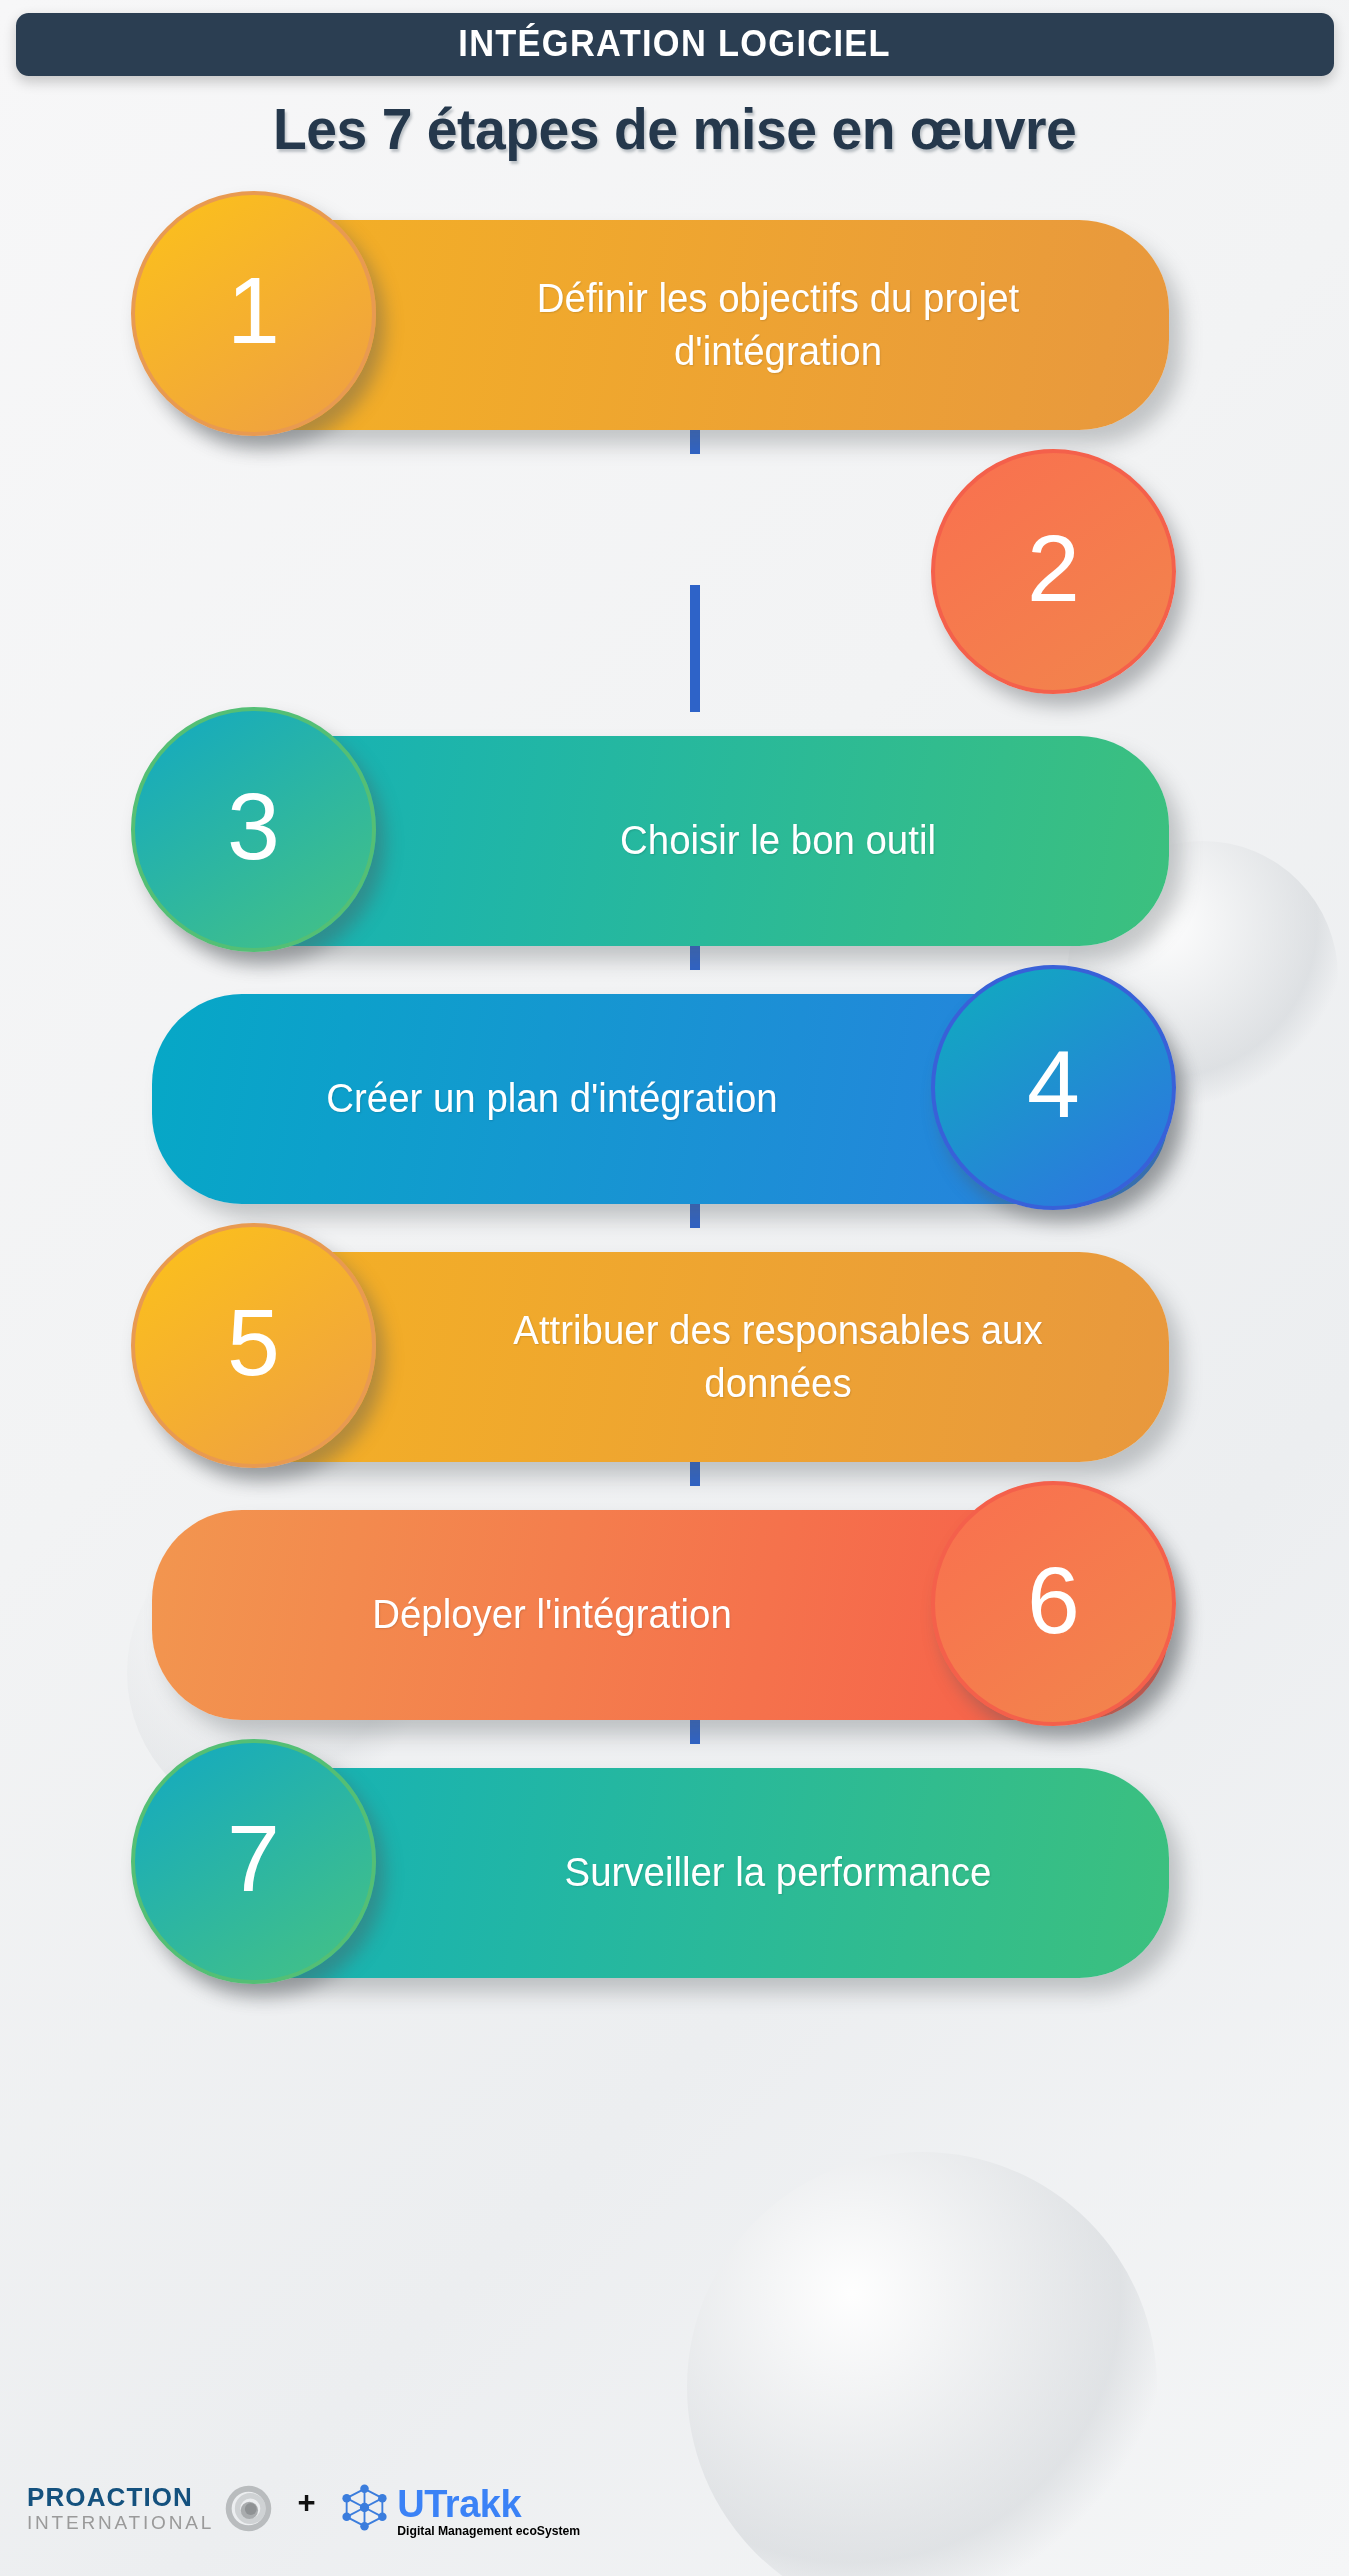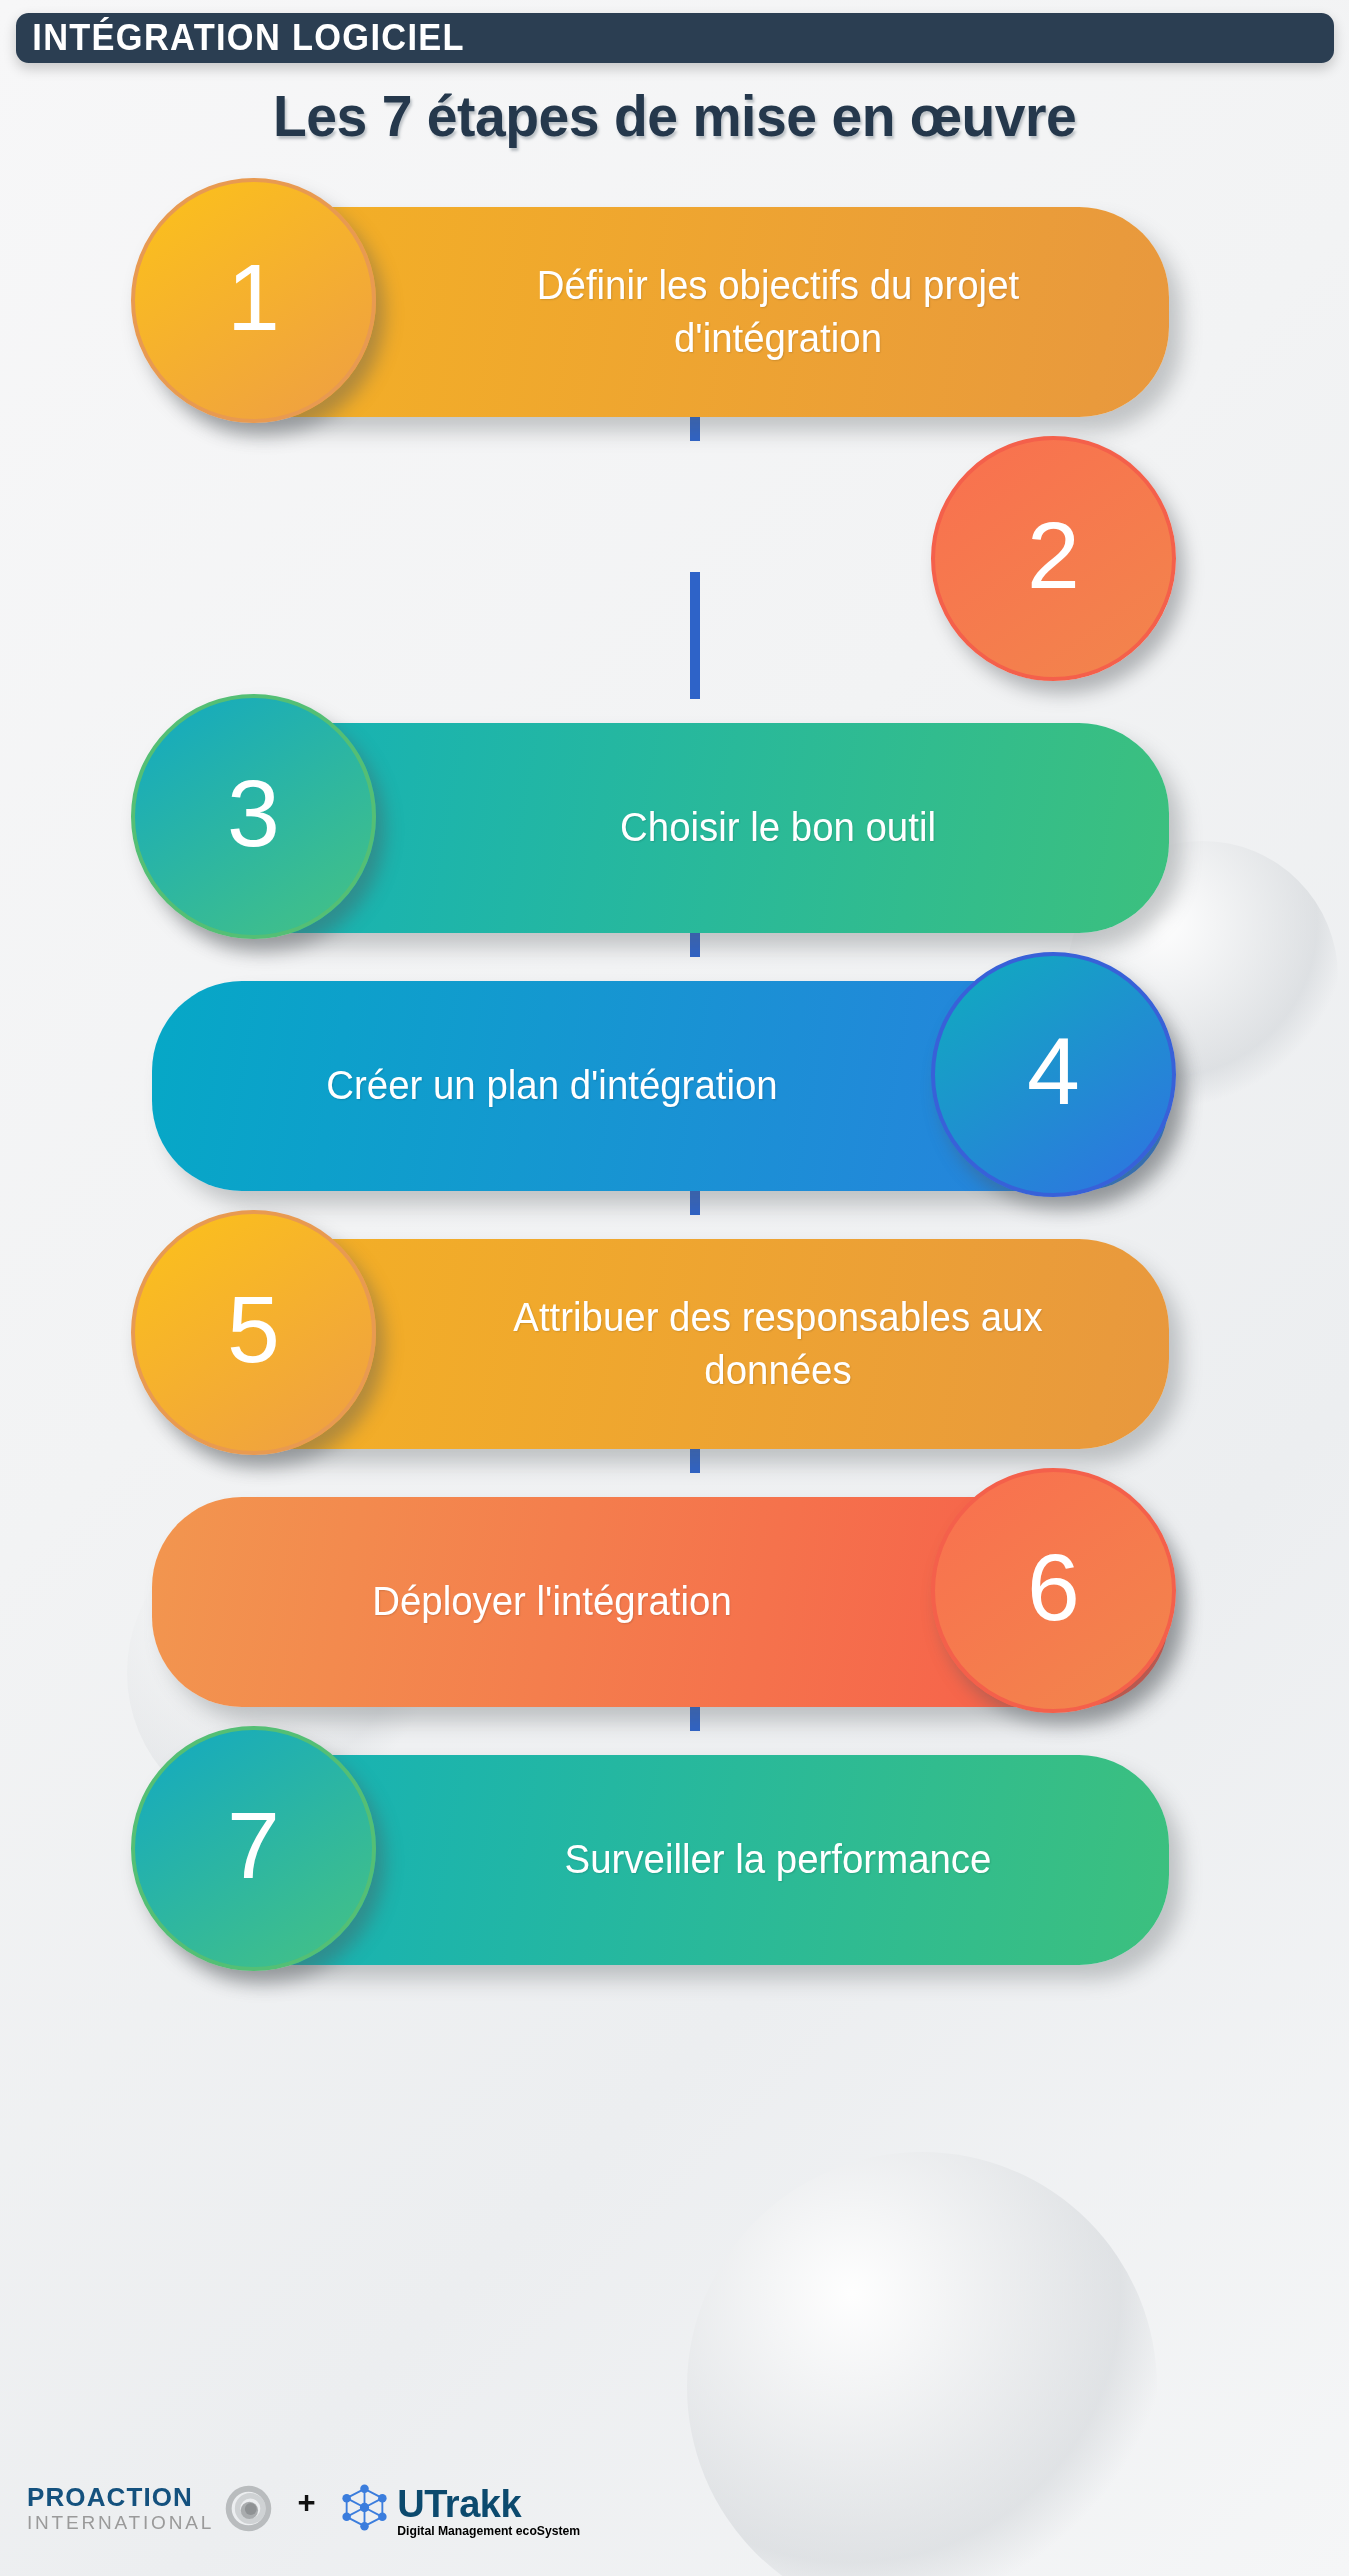--- a/index.html
+++ b/index.html
@@ -15,22 +15,22 @@
   .bg-blob{position:absolute;border-radius:50%;background:radial-gradient(circle at 35% 30%, rgba(255,255,255,.95), rgba(190,195,200,.35) 60%, rgba(190,195,200,0) 72%);pointer-events:none;}
   .blob-a{width:470px;height:470px;left:687px;top:2152px;}
   .blob-b{width:271px;height:271px;left:1067px;top:841px;}
   .blob-c{width:307px;height:307px;left:127px;top:1519px;opacity:.55;}
 
   
   .header-wrap{position:relative;z-index:5;padding:12.7px 16.3px 0 16.3px;}
   .title-bar{
     background:#2b3e52;
     border-radius:12.7px;
-    height:50px;
-    display:flex;align-items:center;justify-content:flex-start;
+    height:63px;
+    display:flex;align-items:center;justify-content:center;
     box-shadow:0 5.4px 12.7px rgba(0,0,0,.20);
   }
   .title-bar .t{
     color:#ffffff;
     font-size:37px;
     font-weight:bold;
     letter-spacing:1.4px;
     font-family:"Liberation Sans", sans-serif;
     transform:scaleX(.93);
   }
@@ -117,21 +117,21 @@
   }
   .logo-proaction{display:flex;align-items:center;}
   .pa-text{display:flex;flex-direction:column;line-height:1;}
   .pa-main{color:#14517e;font-size:26px;font-weight:bold;letter-spacing:1.1px;}
   .pa-sub{color:#9a9a9a;font-size:19px;letter-spacing:2.8px;text-align:left;margin-top:3.6px;}
   .pa-mark{margin-left:9px;display:flex;align-items:center;}
   .plus{color:#111;font-size:31px;font-weight:bold;margin:0 23.5px;transform:translateY(-5.4px);}
   .logo-utrakk{display:flex;align-items:center;}
   .ut-icon{margin-right:7.2px;display:flex;align-items:center;}
   .ut-text{display:flex;flex-direction:column;line-height:1;}
-  .ut-main{color:#0c4a6e;font-size:38px;font-weight:bold;letter-spacing:-0.5px;margin-top:6px;}
+  .ut-main{color:#3b82f6;font-size:38px;font-weight:bold;letter-spacing:-0.5px;margin-top:6px;}
   .ut-sub{color:#000000;font-size:12.2px;font-weight:bold;margin-top:2.7px;}
 </style>
 </head>
 <body>
 
 <div class="bg-blob blob-a"></div>
 <div class="bg-blob blob-b"></div>
 <div class="bg-blob blob-c"></div>
 
 <div class="header-wrap">

